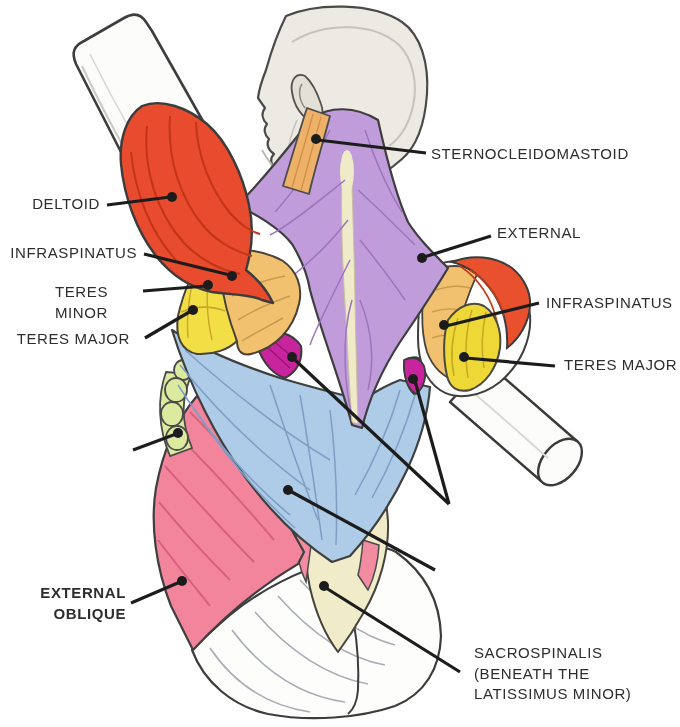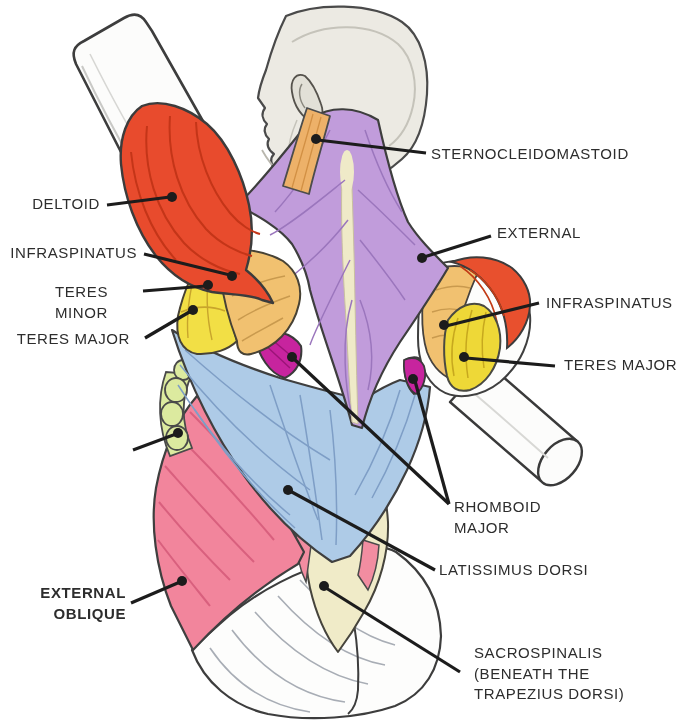--- a/index.html
+++ b/index.html
@@ -194,19 +194,16 @@
   <div class="lbl r" style="right:580px;top:194px;">DELTOID</div>
   <div class="lbl r" style="right:543px;top:243px;">INFRASPINATUS</div>
   <div class="lbl r" style="right:572px;top:282px;">TERES MINOR</div>
   <div class="lbl r" style="right:550px;top:329px;">TERES MAJOR</div>
   <div class="lbl r" style="right:554px;top:583px;font-weight:bold;">EXTERNAL
 OBLIQUE</div>
   <div class="lbl" style="left:431px;top:144px;">STERNOCLEIDOMASTOID</div>
   <div class="lbl" style="left:497px;top:223px;">EXTERNAL</div>
   <div class="lbl" style="left:546px;top:293px;">INFRASPINATUS</div>
   <div class="lbl" style="left:564px;top:355px;">TERES MAJOR</div>
-  <div class="lbl" style="left:454px;top:497px;">RHOMBOID
-MAJOR</div>
-  <div class="lbl" style="left:439px;top:560px;">LATISSIMUS DORSI</div>
   <div class="lbl" style="left:474px;top:643px;">SACROSPINALIS
 (BENEATH THE
-TRAPEZIUS DORSI)</div>
+LATISSIMUS MINOR)</div>
 </div>
 
 </body></html>

